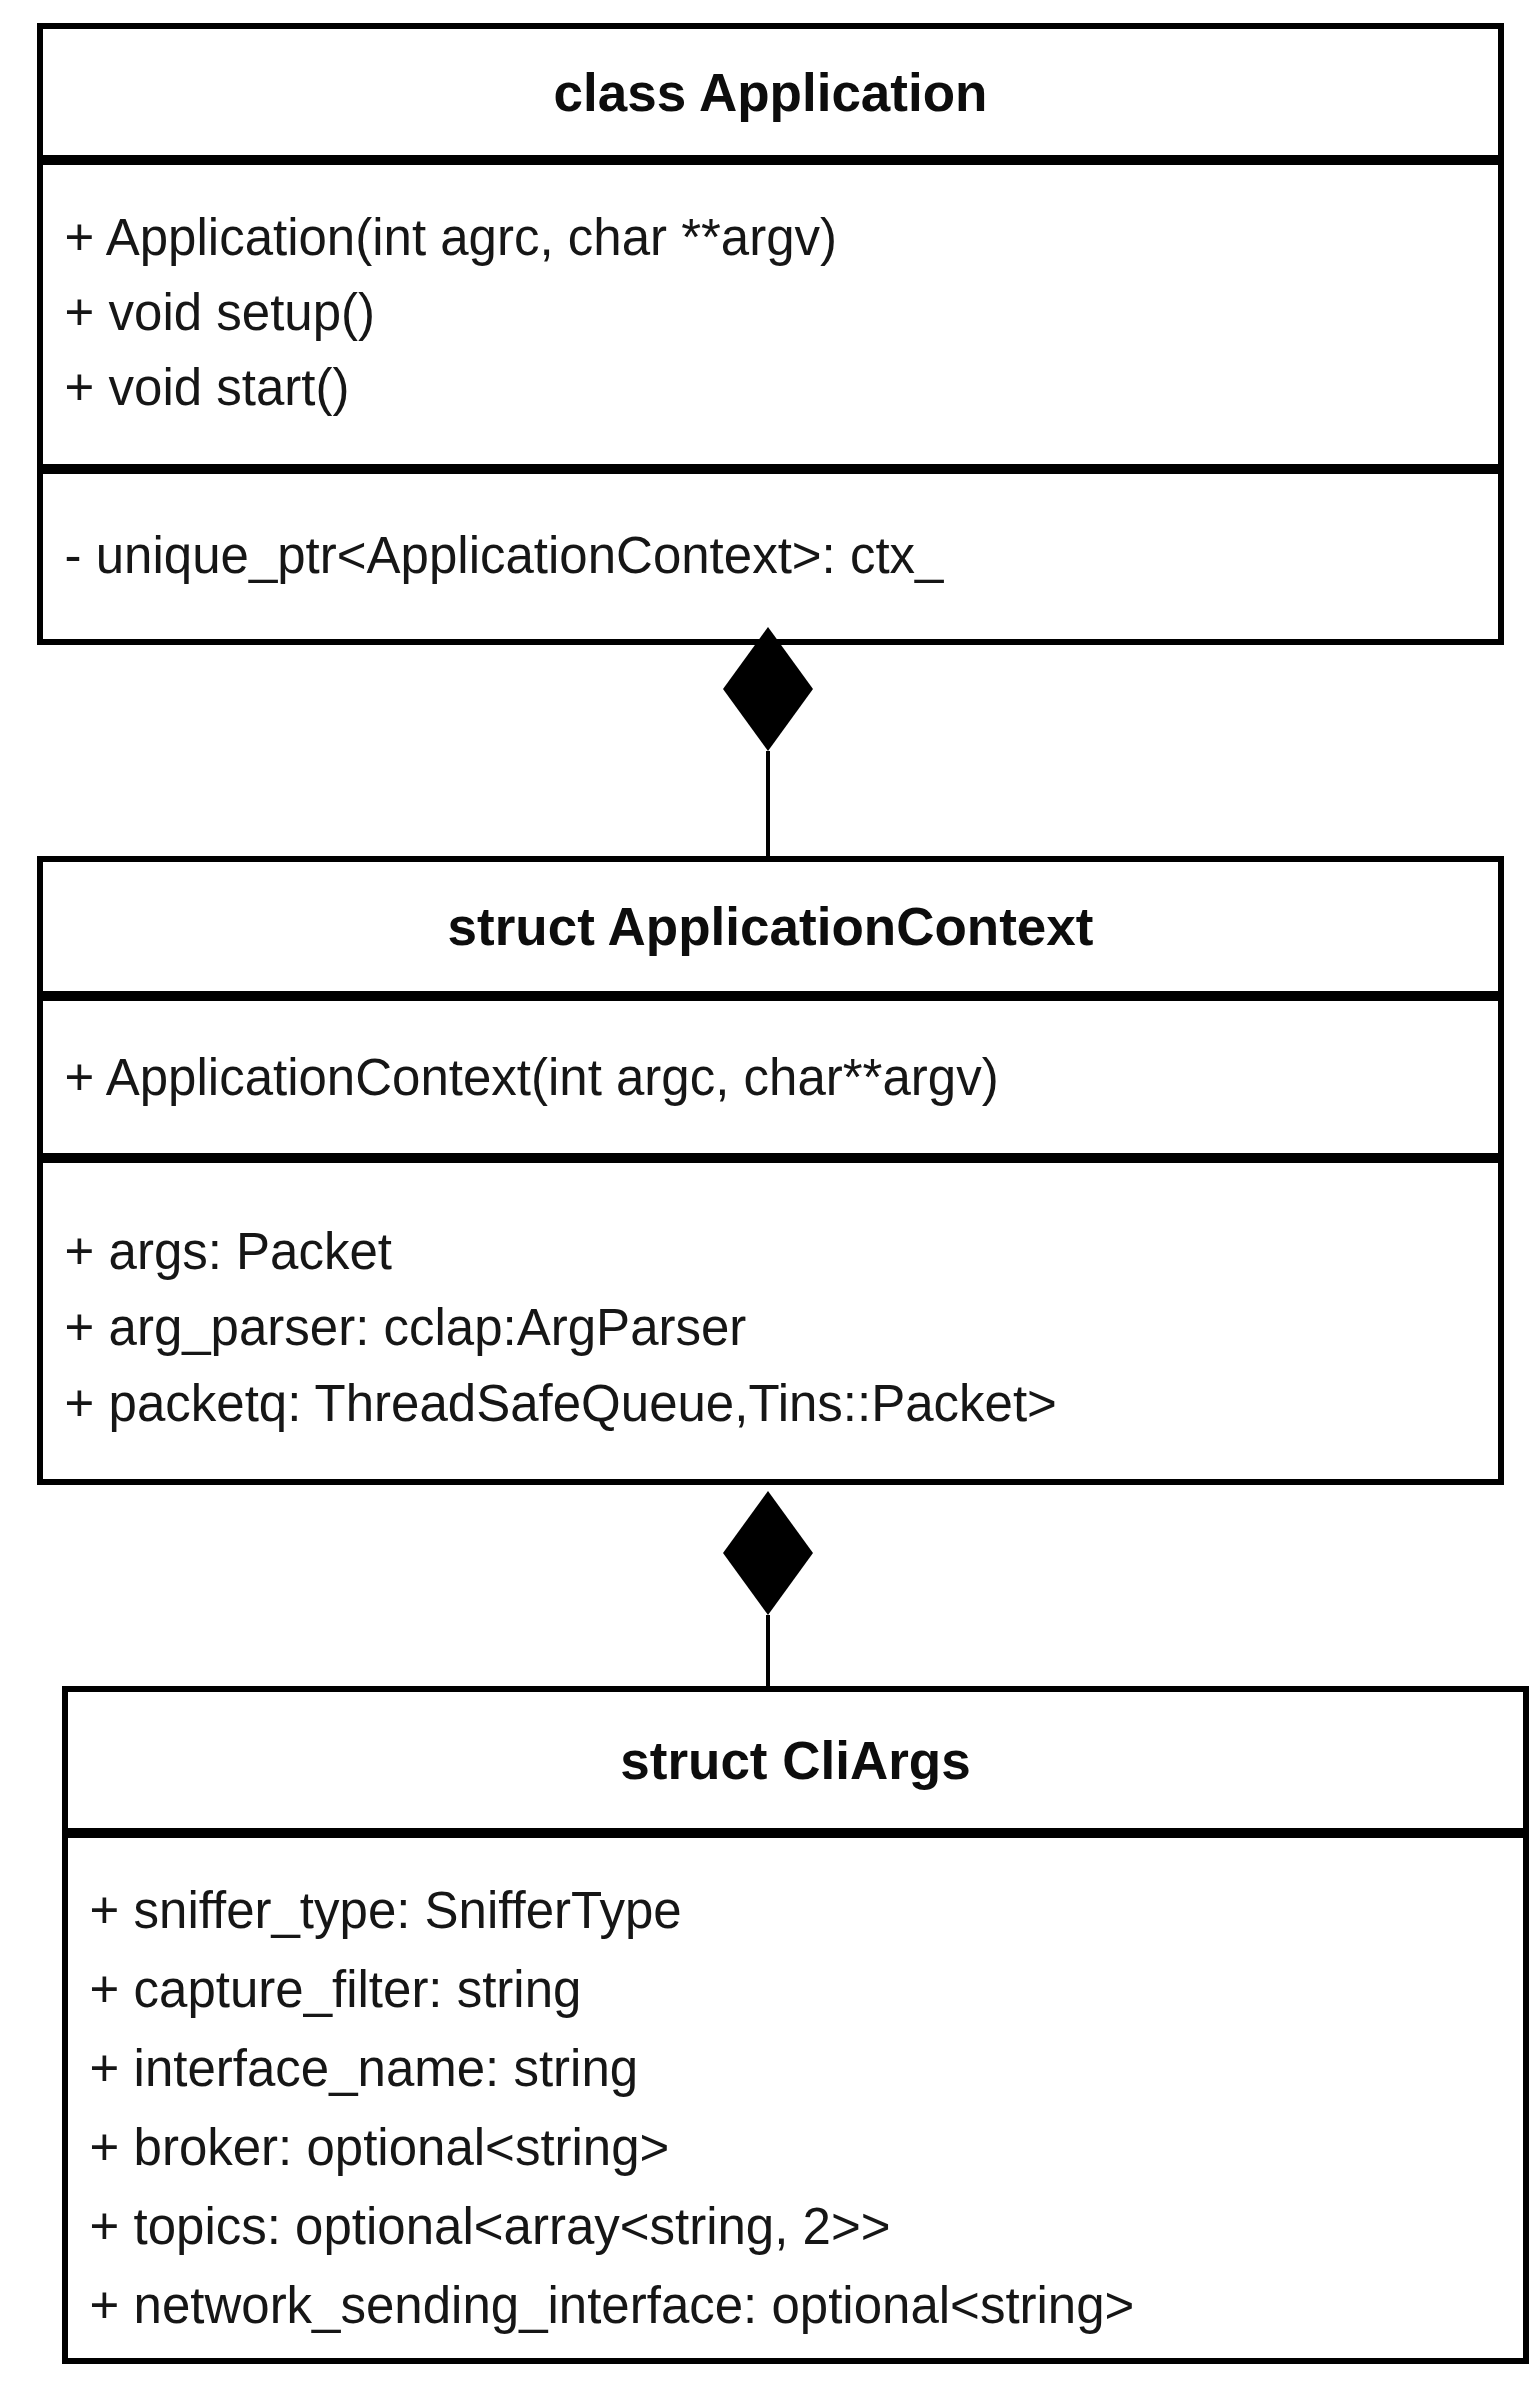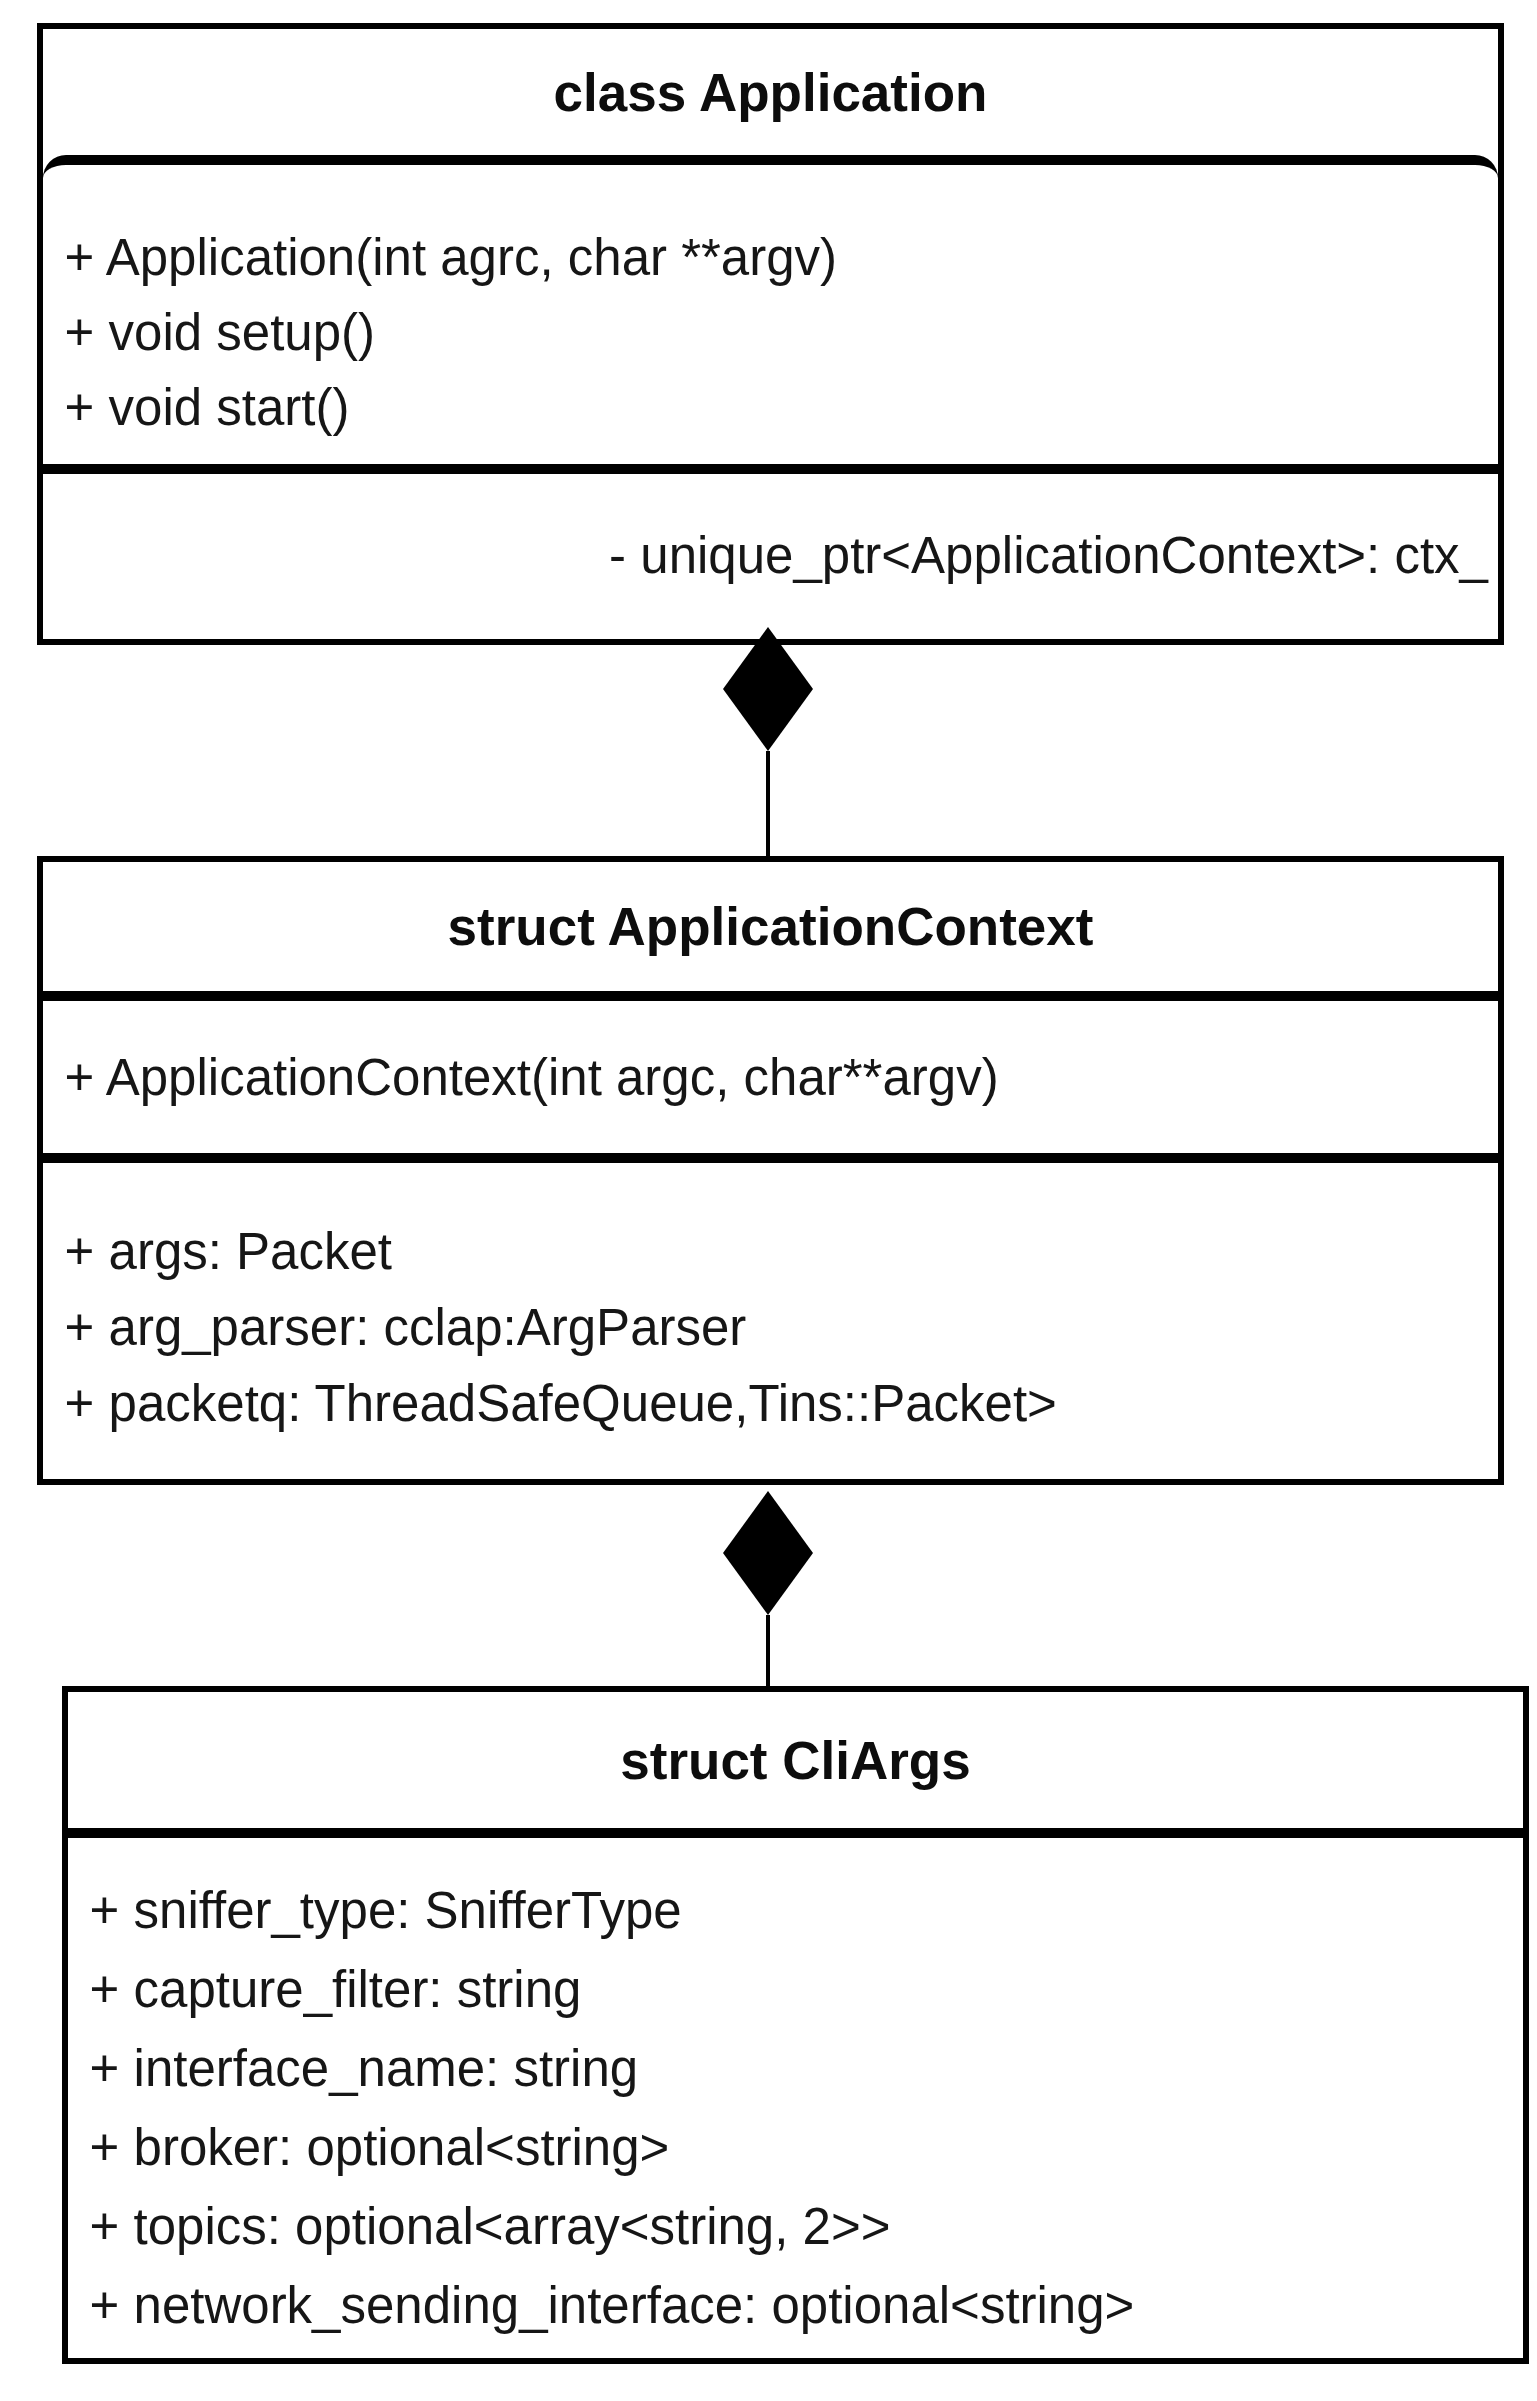--- a/index.html
+++ b/index.html
@@ -48,25 +48,25 @@
     border-top: 10.8px solid #000000;
     padding-left: 21.6px;
     padding-right: 10px;
     font-size: 51px;
     color: #161616;
     overflow: hidden;
   }
   .member { white-space: nowrap; }
 
   
-  #box-application .sec-methods { height: 309px; padding-top: 55px; border-radius: 23px; }
+  #box-application .sec-methods { height: 309px; padding-top: 35px; }
   #box-application .sec-methods .member { line-height: 75px; }
   #box-application .sec-attrs {
     height: 173px;
-    display: flex; flex-direction: column; justify-content: center; align-items: flex-end;
+    display: flex; flex-direction: column; justify-content: center;
   }
 
   
   #box-appcontext .sec-ctor {
     height: 162px;
     display: flex; flex-direction: column; justify-content: center;
   }
   #box-appcontext .sec-fields { height: 325px; padding-top: 51px; }
   #box-appcontext .sec-fields .member { line-height: 76px; }
 

